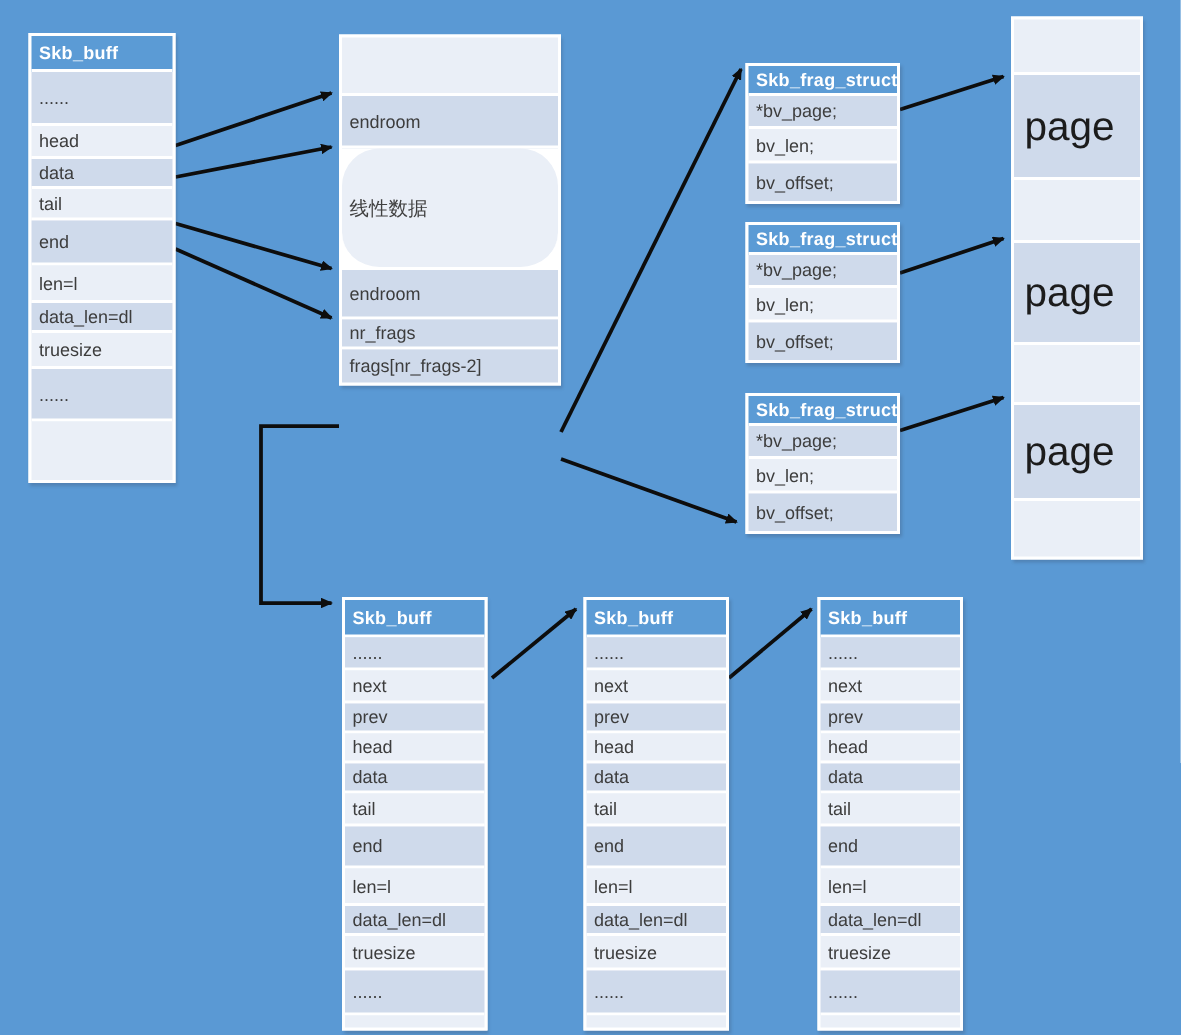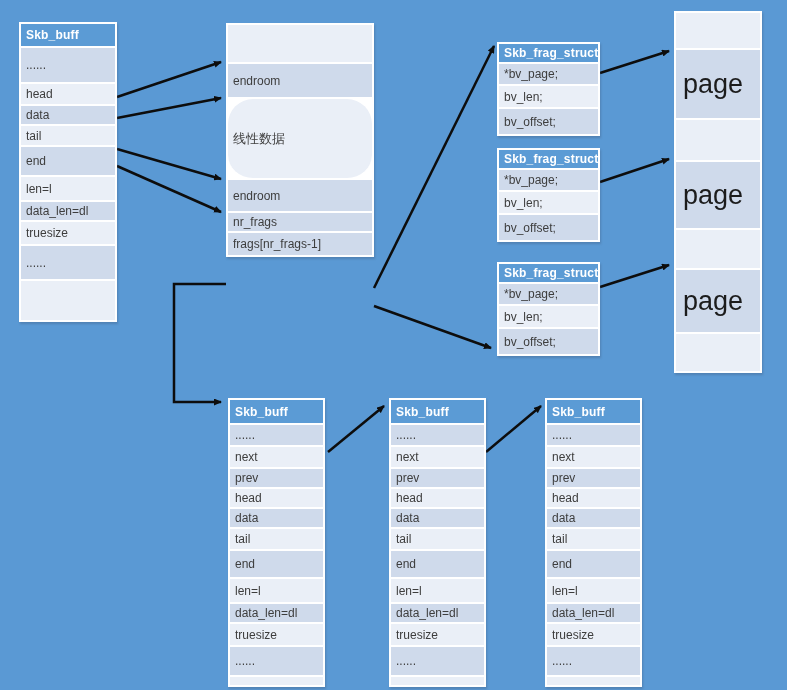--- a/index.html
+++ b/index.html
@@ -97,21 +97,21 @@
       <div class="row dark" style="height: 35px;">......</div>
       <div class="row light last" style="height: 39px;"></div>
     </div>
 
   <div class="box" style="left:226px;top:23px;width:148px;">
       <div class="row light" style="height: 39px;"></div>
       <div class="row dark" style="height: 35px;">endroom</div>
       <div class="row light cjk" style="height: 81px;">线性数据</div>
       <div class="row dark" style="height: 33px;">endroom</div>
       <div class="row dark" style="height: 20px;">nr_frags</div>
-      <div class="row dark last" style="height: 22px;">frags[nr_frags-1]</div>
+      <div class="row dark last" style="height: 22px;">frags[nr_frags-2]</div>
     </div>
 
   <div class="box" style="left:497px;top:42px;width:103px;">
       <div class="box-header" style="height: 20px;">Skb_frag_struct</div>
       <div class="row dark" style="height: 22px;">*bv_page;</div>
       <div class="row light" style="height: 23px;">bv_len;</div>
       <div class="row dark last" style="height: 25px;">bv_offset;</div>
     </div>
 
   <div class="box" style="left:497px;top:148px;width:103px;">

